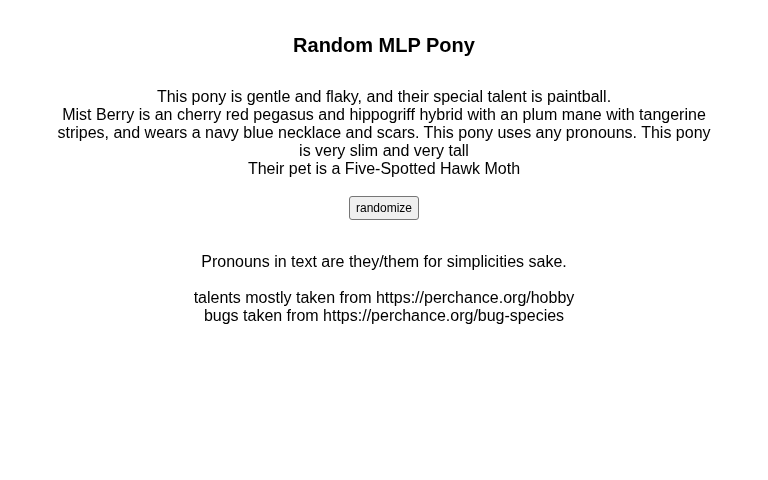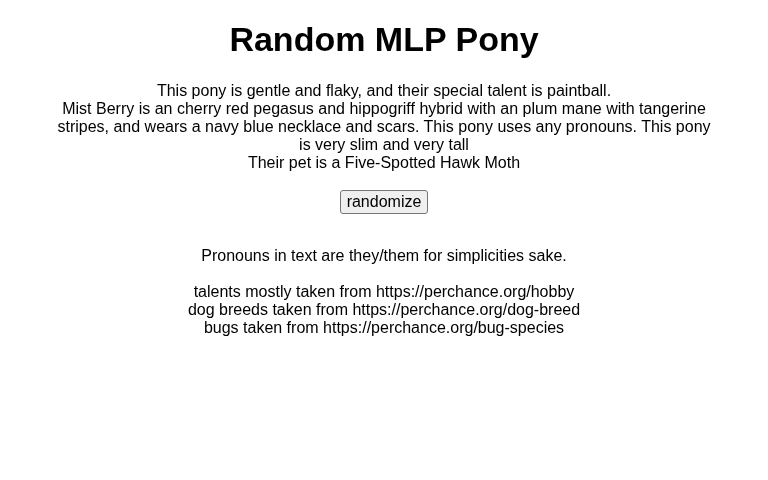--- a/index.html
+++ b/index.html
@@ -5,28 +5,28 @@
     html, body { margin: 0; padding: 0; background: #ffffff; }
     body {
       width: 768px; height: 480px; overflow: hidden;
       font-family: "Liberation Sans", sans-serif;
       color: #000;
       text-align: center;
       font-size: 16px;
       line-height: 18px;
     }
     h1 {
-      font-size: 34px; font-weight: bold;
-      margin: 0; padding-top: 21px; line-height: 37px;
+      font-size: 20px; font-weight: bold;
+      margin: 0; padding-top: 27px; line-height: 37px;
     }
     .desc { margin: 24px 56px 0 56px; }
     .btn-wrap { margin-top: 18px; }
     button {
       font-family: "Liberation Sans", sans-serif;
-      font-size: 16px; line-height: 18px;
+      font-size: 12px; line-height: 18px;
       padding: 2px 6px;
       background: #efefef;
       border: 1px solid #767676;
       border-radius: 3px;
       color: #000;
     }
     .note { margin-top: 33px; text-align: center; }
     .credits { margin-top: 18px; }
   </style>
 </head>
@@ -41,15 +41,14 @@
 </div>
 
 <div class="btn-wrap">
   <button>randomize</button>
 </div>
 
 <div class="note">Pronouns in text are they/them for simplicities sake.</div>
 
 <div class="credits">
   <div>talents mostly taken from https://perchance.org/hobby</div>
-  <div>dog breeds taken from https://perchance.org/dog-breed</div>
   <div>bugs taken from https://perchance.org/bug-species</div>
 </div>
 
 </body></html>

